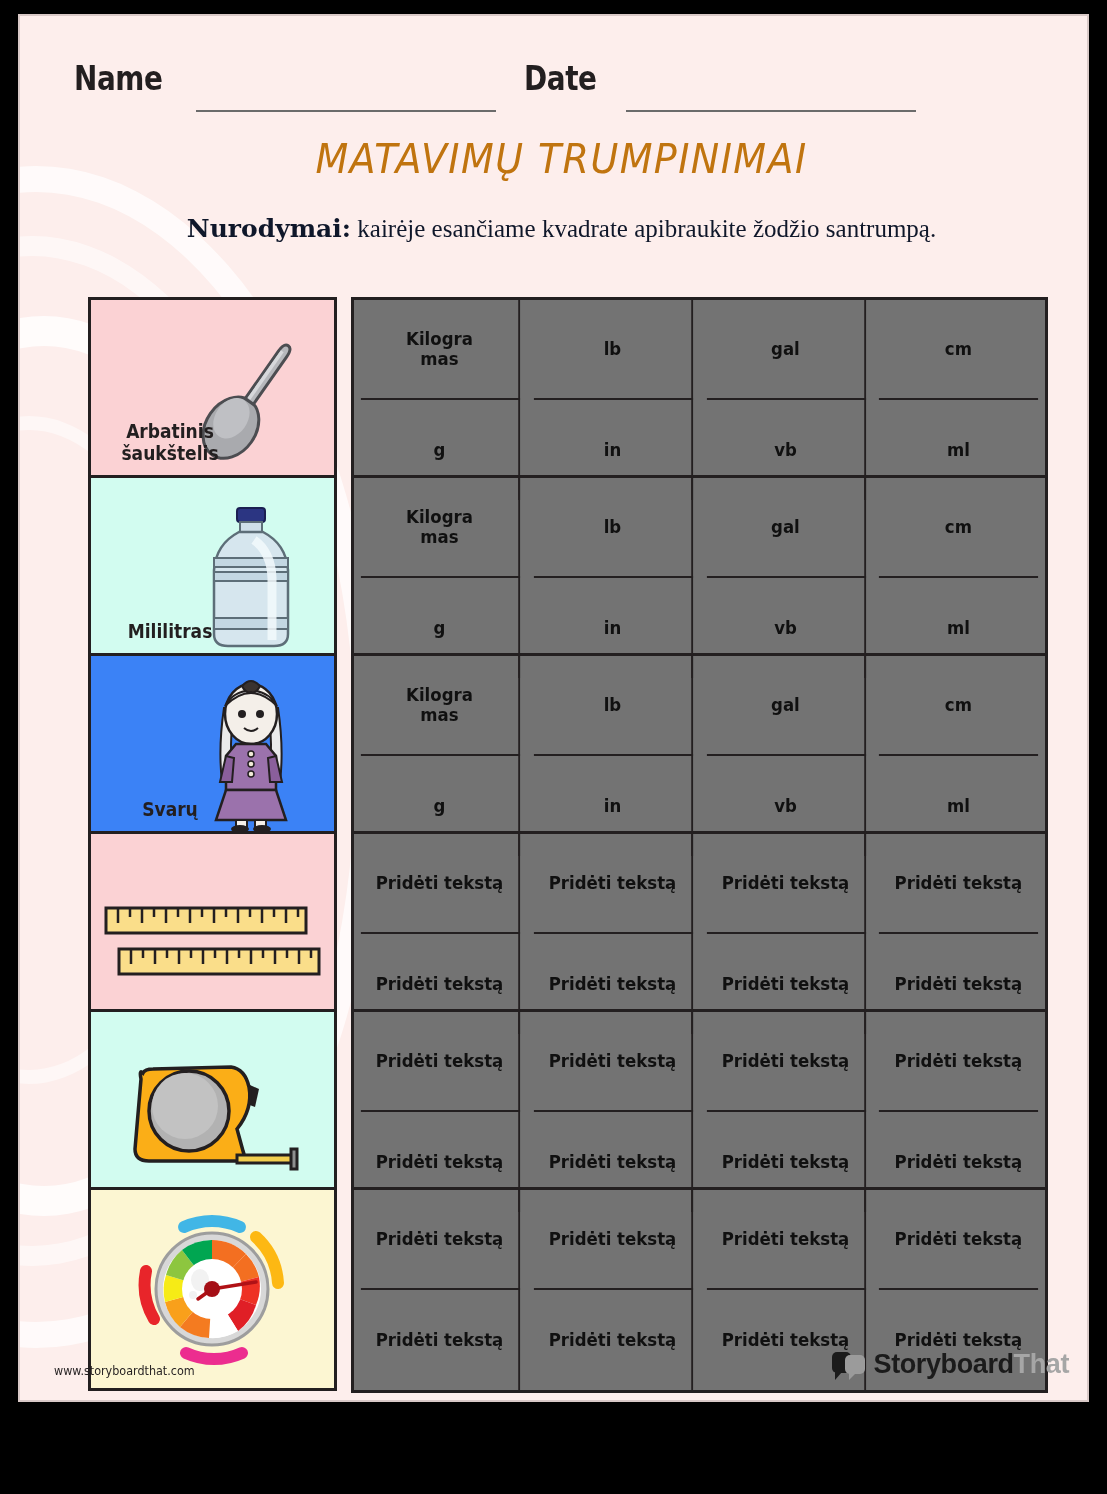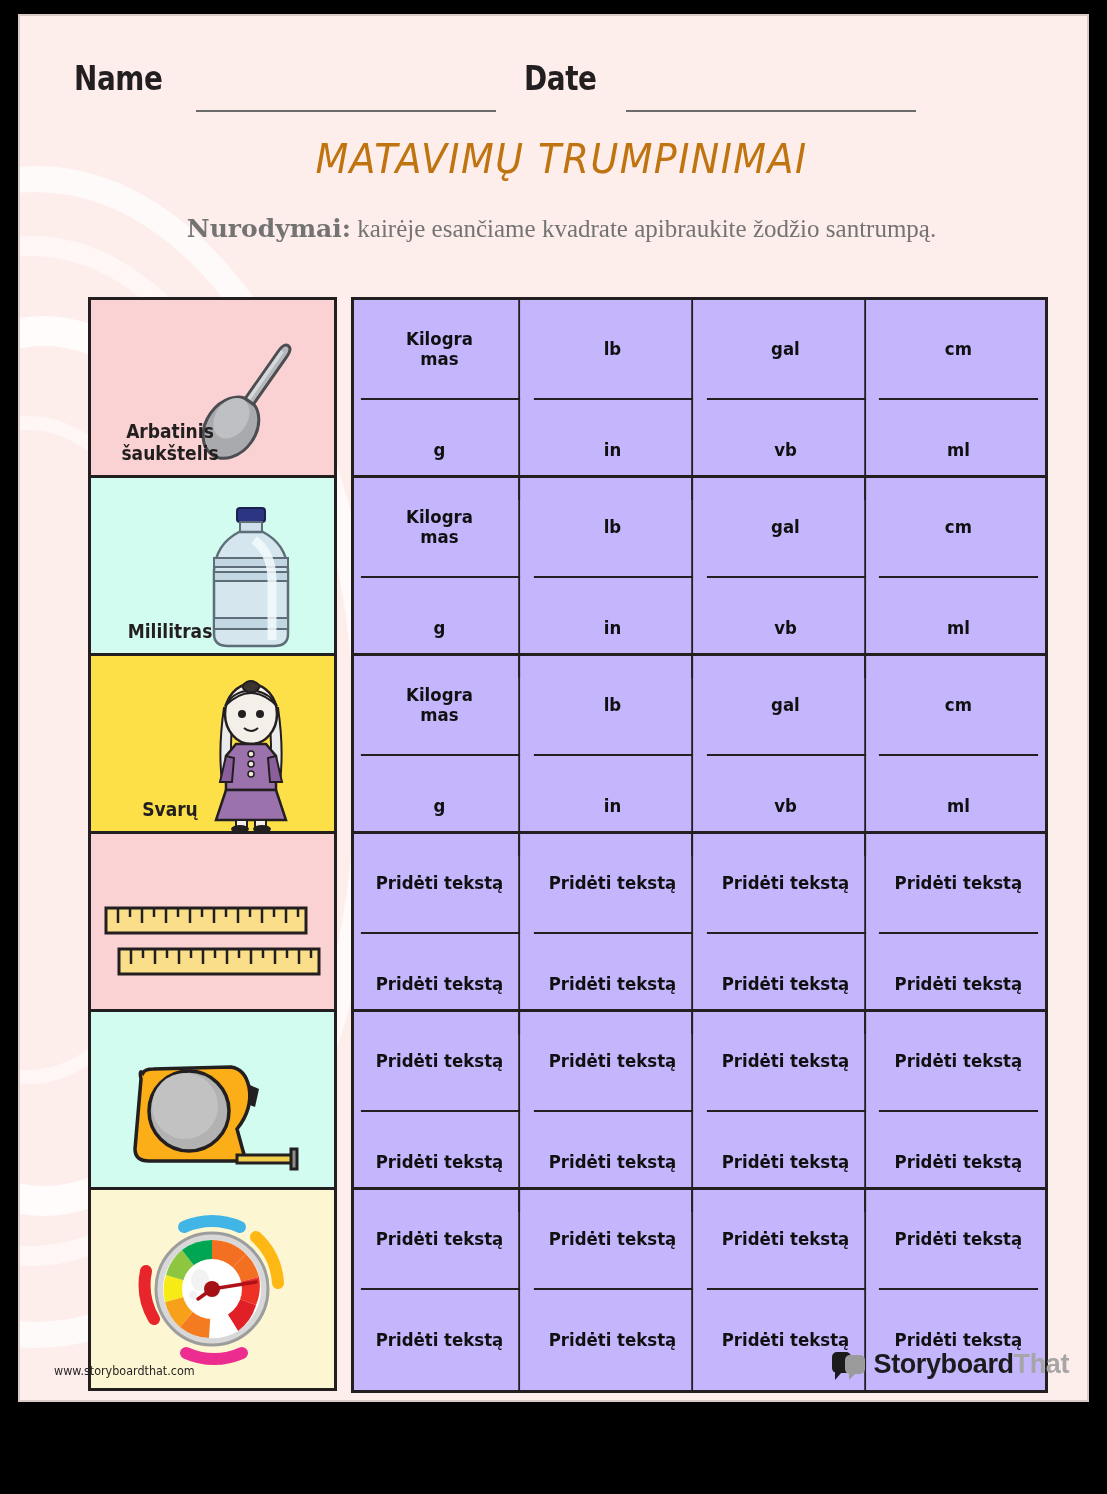--- a/index.html
+++ b/index.html
@@ -105,21 +105,21 @@
 
   
   .instructions {
     position: absolute;
     left: 0;
     top: 198px;
     width: 100%;
     text-align: center;
     font-family: "Liberation Serif", serif;
     font-size: 25px;
-    color: #737373;
+    color: #0f172a;
   }
   .instructions b {
     font-family: "DejaVu Serif", serif;
     font-weight: 700;
   }
 
   
   .rows {
     position: absolute;
     left: 60px;
@@ -167,21 +167,21 @@
   
   .options {
     flex: 1 1 auto;
     margin-left: 14px;
     height: 206px;
     box-sizing: border-box;
     border: 3px solid #231f20;
     display: grid;
     grid-template-columns: repeat(4, 1fr);
     grid-template-rows: 1fr 1fr;
-    background: #c4b5fd;
+    background: #737373;
   }
   .opt {
     box-sizing: border-box;
     border-right: 2px solid #231f20;
     border-bottom: 2px solid #231f20;
     display: flex;
     align-items: center;
     justify-content: center;
     text-align: center;
     font-family: "DejaVu Sans", sans-serif;
@@ -331,21 +331,21 @@
             <div class="opt">gal</div>
             <div class="opt">cm</div>
             <div class="opt">g</div>
             <div class="opt">in</div>
             <div class="opt">vb</div>
             <div class="opt">ml</div>
           </div>
         </div>
 
         <div class="row">
-          <div class="prompt" style="background:#fde047">
+          <div class="prompt" style="background:#3b82f6">
             <div class="art">
               <svg viewBox="0 0 150 154" width="100%" height="100%">
                 <path d="M48 30 Q42 70 46 104 L58 104 Q52 66 58 30 Z" fill="#ebebeb" stroke="#231f20" stroke-width="2"></path>
                 <path d="M102 30 Q108 70 104 104 L92 104 Q98 66 92 30 Z" fill="#ebebeb" stroke="#231f20" stroke-width="2"></path>
                 <ellipse cx="75" cy="36" rx="26" ry="30" fill="#f4efe9" stroke="#231f20" stroke-width="2.5"></ellipse>
                 <path d="M49 28 Q75 2 101 28 Q94 14 75 12 Q56 14 49 28 Z" fill="#e6e6e6" stroke="#231f20" stroke-width="2"></path>
                 <path d="M66 8 Q75 -2 84 8 Q80 16 75 14 Q70 16 66 8 Z" fill="#3a3330" stroke="#231f20" stroke-width="2"></path>
                 <circle cx="66" cy="36" r="4" fill="#231f20"></circle>
                 <circle cx="84" cy="36" r="4" fill="#231f20"></circle>
                 <path d="M68 50 Q75 56 82 50" stroke="#231f20" stroke-width="2" fill="none"></path>

